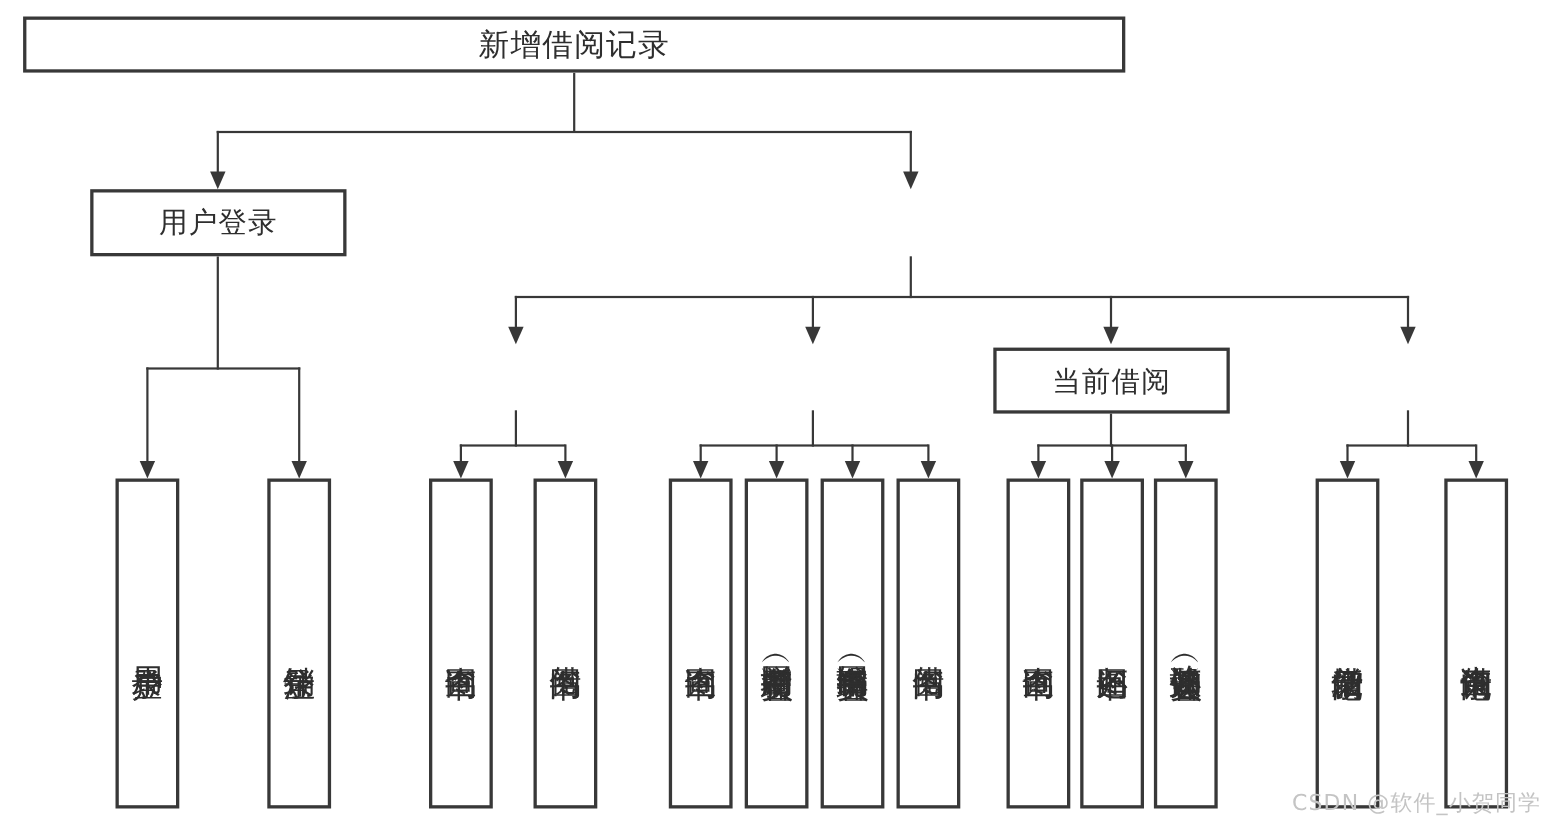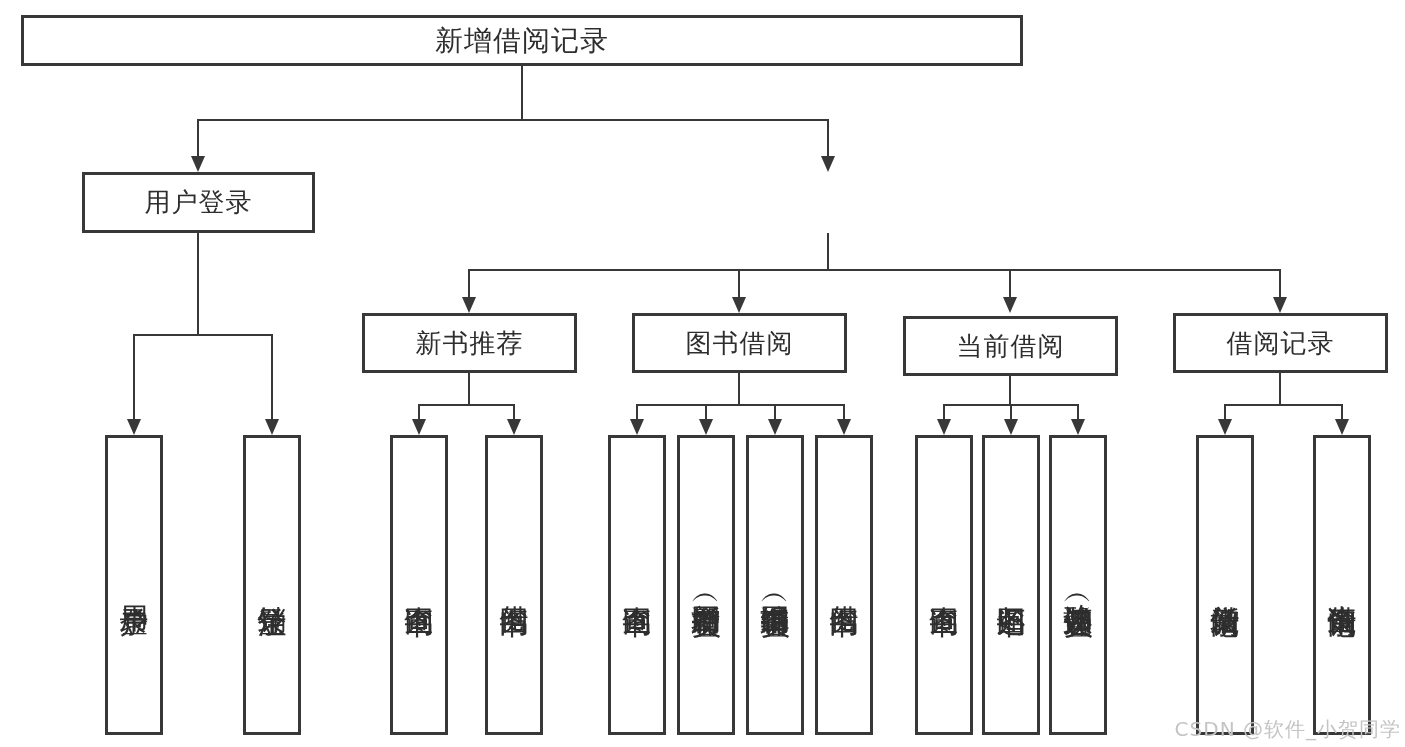--- a/index.html
+++ b/index.html
@@ -106,31 +106,22 @@
   <div class="ah" style="left:1335px;top:419px"></div>
 
   <div class="box root" style="left:21px;top:15px;width:1002px;height:51px">
     <span>新增借阅记录</span>
   </div>
 
   <div class="box hb" style="left:82px;top:172px;width:233px;height:61px">
     <span>用户登录</span>
   </div>
 
-  <div class="box hb" style="left:362px;top:313px;width:215px;height:60px">
-    <span>新书推荐</span>
-  </div>
-  <div class="box hb" style="left:632px;top:313px;width:215px;height:60px">
-    <span>图书借阅</span>
-  </div>
   <div class="box hb" style="left:903px;top:316px;width:215px;height:60px">
     <span>当前借阅</span>
-  </div>
-  <div class="box hb" style="left:1173px;top:313px;width:215px;height:60px">
-    <span>借阅记录</span>
   </div>
 
   <div class="box vb" style="left:105px;top:435px;width:58px;height:300px">
     <span>用户登录</span>
   </div>
   <div class="box vb" style="left:243px;top:435px;width:58px;height:300px">
     <span>注销登录</span>
   </div>
 
   <div class="box vb" style="left:390px;top:435px;width:58px;height:300px">

